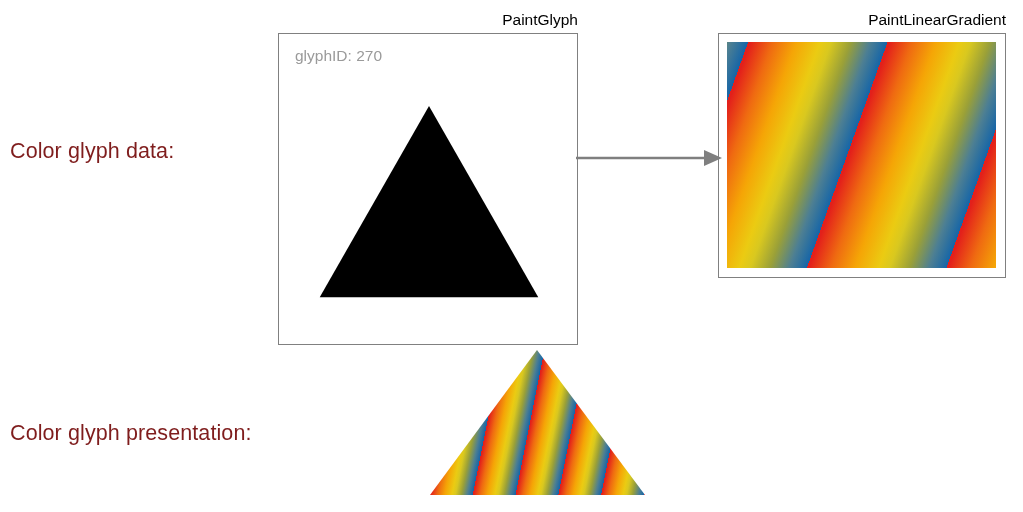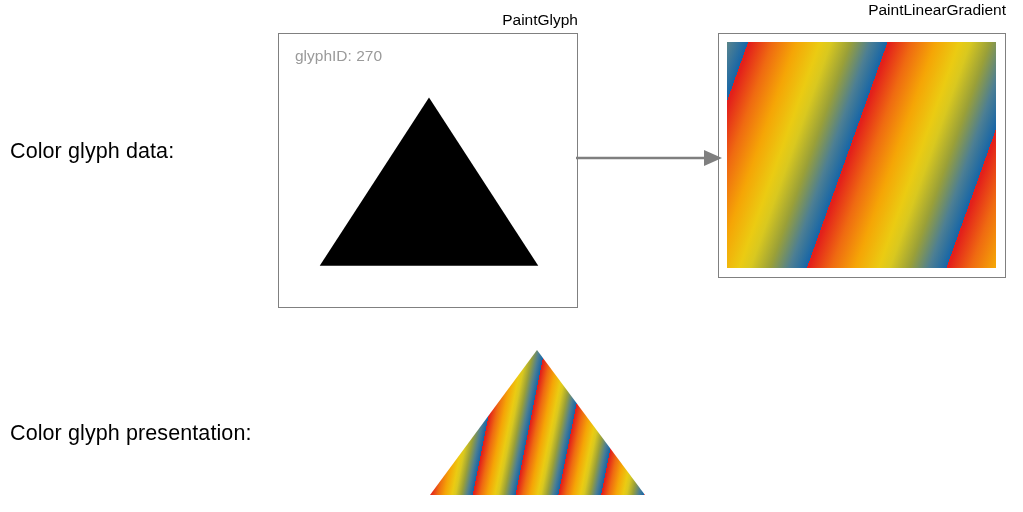--- a/index.html
+++ b/index.html
@@ -16,51 +16,51 @@
     font-family: "Liberation Sans", sans-serif;
     color: #000000;
     -webkit-font-smoothing: antialiased;
   }
 
   
   .row-label {
     position: absolute;
     font-size: 21.5px;
     line-height: 1.1;
-    color: #000000;
+    color: #7f1d1d;
     white-space: nowrap;
     letter-spacing: 0.1px;
   }
   #label-data        { left: 10px; top: 140px; }
   #label-presentation{ left: 10px; top: 406px; margin-top: 16px; }
 
   
   .box-caption {
     position: absolute;
     font-size: 15.5px;
     line-height: 1.1;
     color: #000000;
     white-space: nowrap;
     text-align: right;
   }
   #caption-paintglyph {
     left: 278px; top: 11px; width: 300px;
   }
   #caption-paintlineargradient {
-    left: 718px; top: 1px; width: 288px;
+    left: 718px; top: 11px; width: 288px;
   }
 
   
   .frame {
     position: absolute;
     box-sizing: border-box;
     border: 1.2px solid #808080;
     background: #ffffff;
   }
-  #box-glyph      { left: 278px; top: 33px; width: 300px; height: 275px; }
+  #box-glyph      { left: 278px; top: 33px; width: 300px; height: 312px; }
   #box-gradient   { left: 718px; top: 33px; width: 288px; height: 245px; }
 
   
   #glyph-id-text {
     position: absolute;
     left: 16px;
     top: 13px;
     font-size: 15.5px;
     line-height: 1.1;
     color: #9a9a9a;

